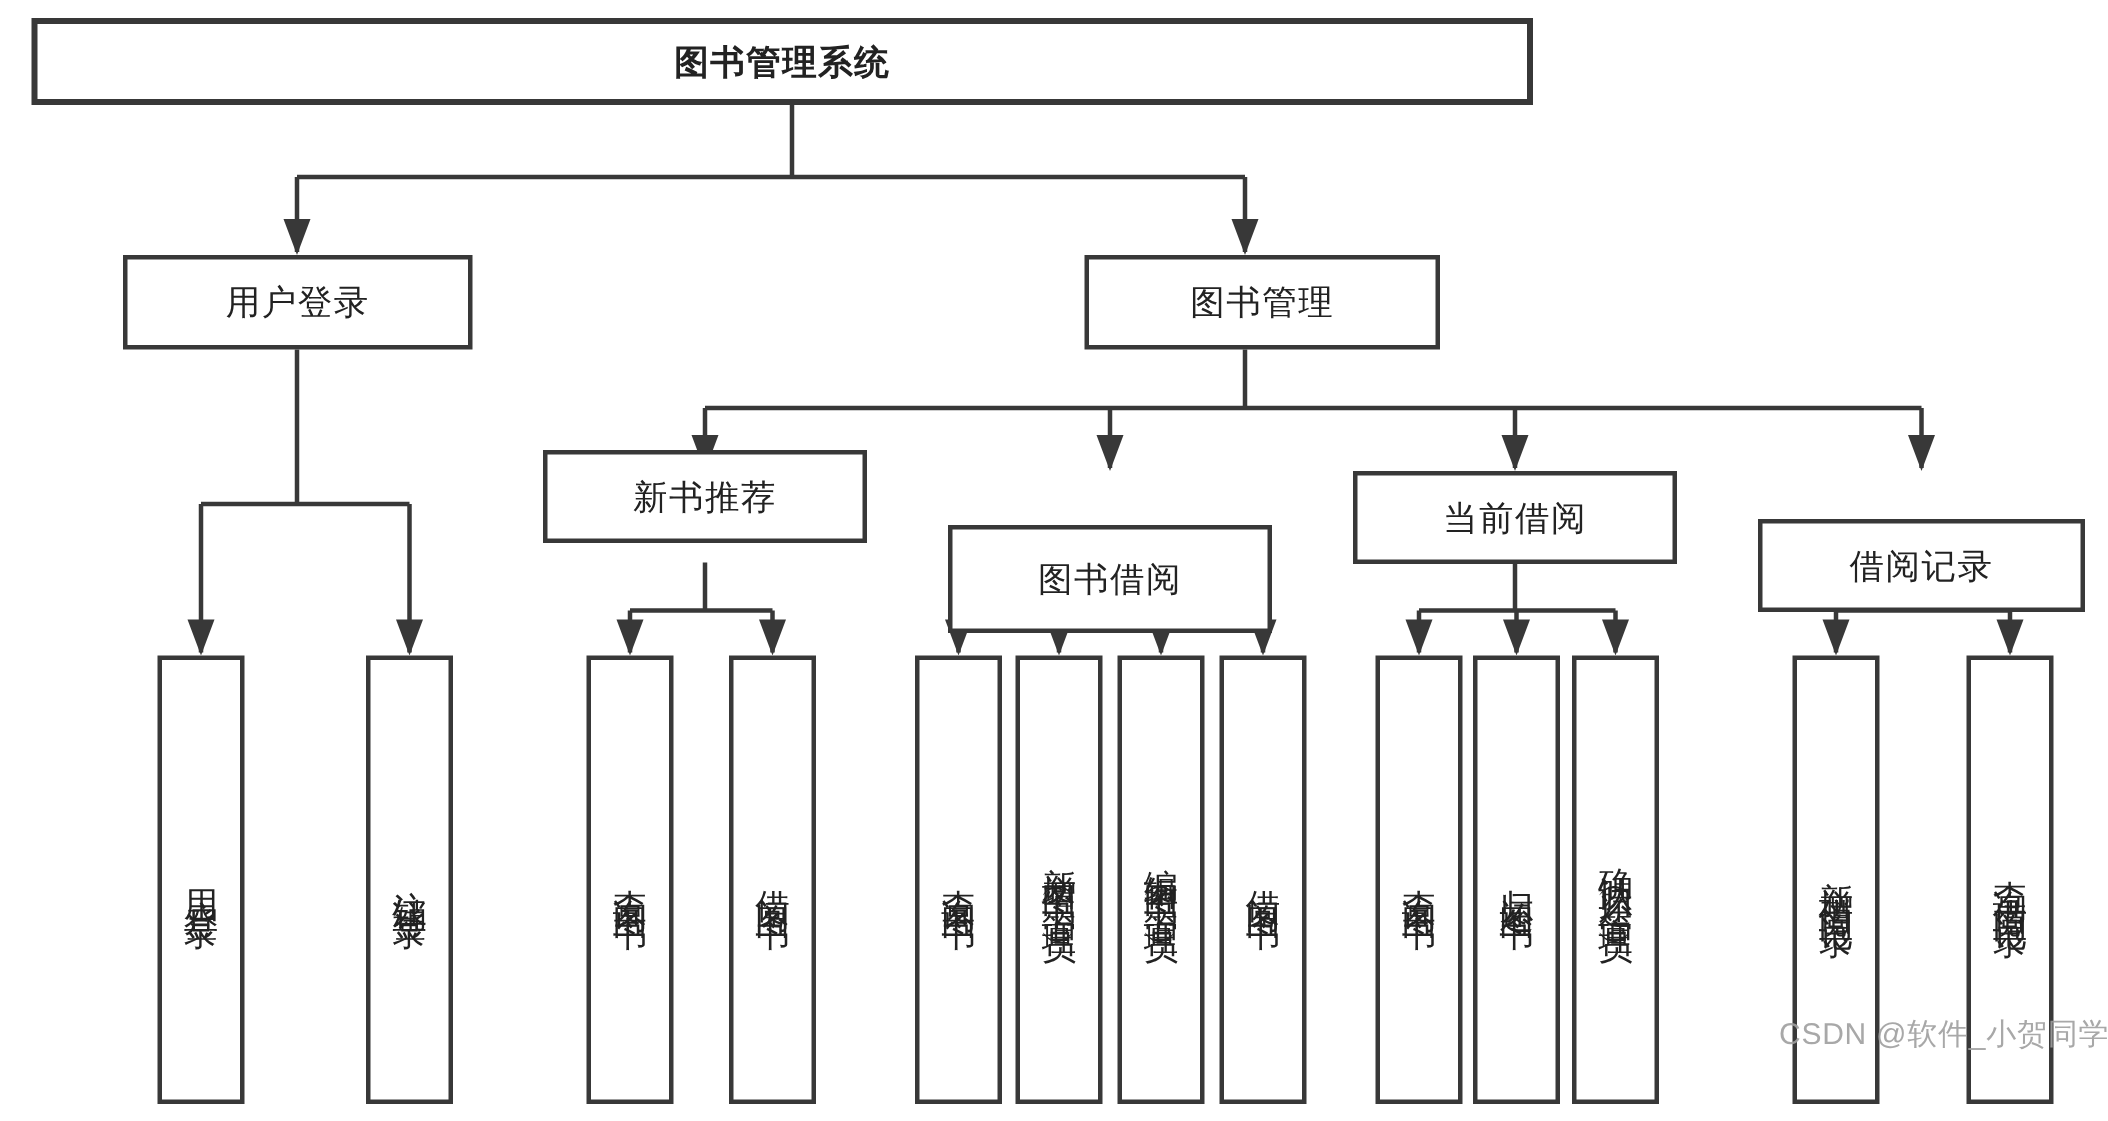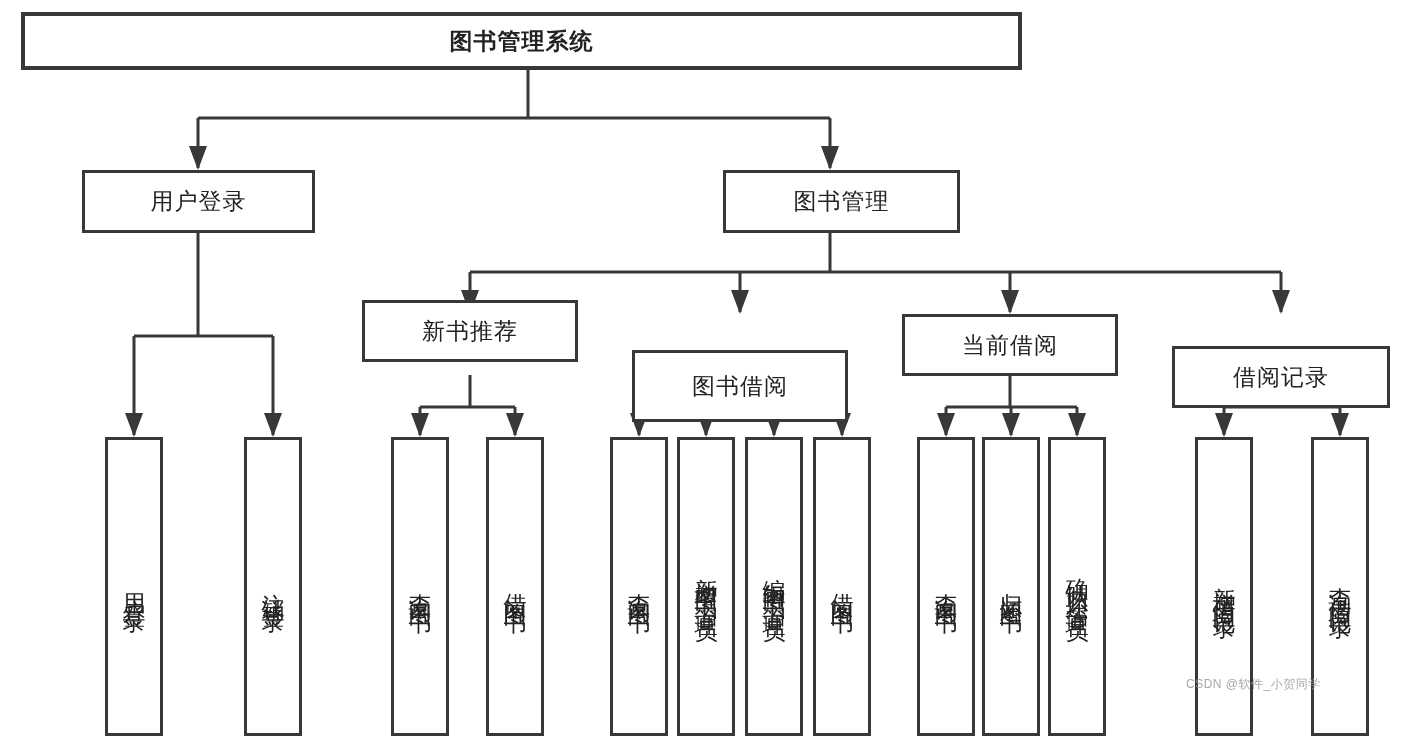--- a/index.html
+++ b/index.html
@@ -36,21 +36,21 @@
     writing-mode: vertical-rl;
     text-orientation: mixed;
     letter-spacing: 6px;
     line-height: 1;
     white-space: nowrap;
   }
   .watermark {
     position: absolute;
     left: 1186px;
     top: 676px;
-    font-size: 12px;
+    font-size: 20px;
     letter-spacing: 0.5px;
     color: rgba(158,158,158,0.9);
     white-space: nowrap;
   }
 </style>
 </head>
 <body>
 
 <div class="stage">
 

